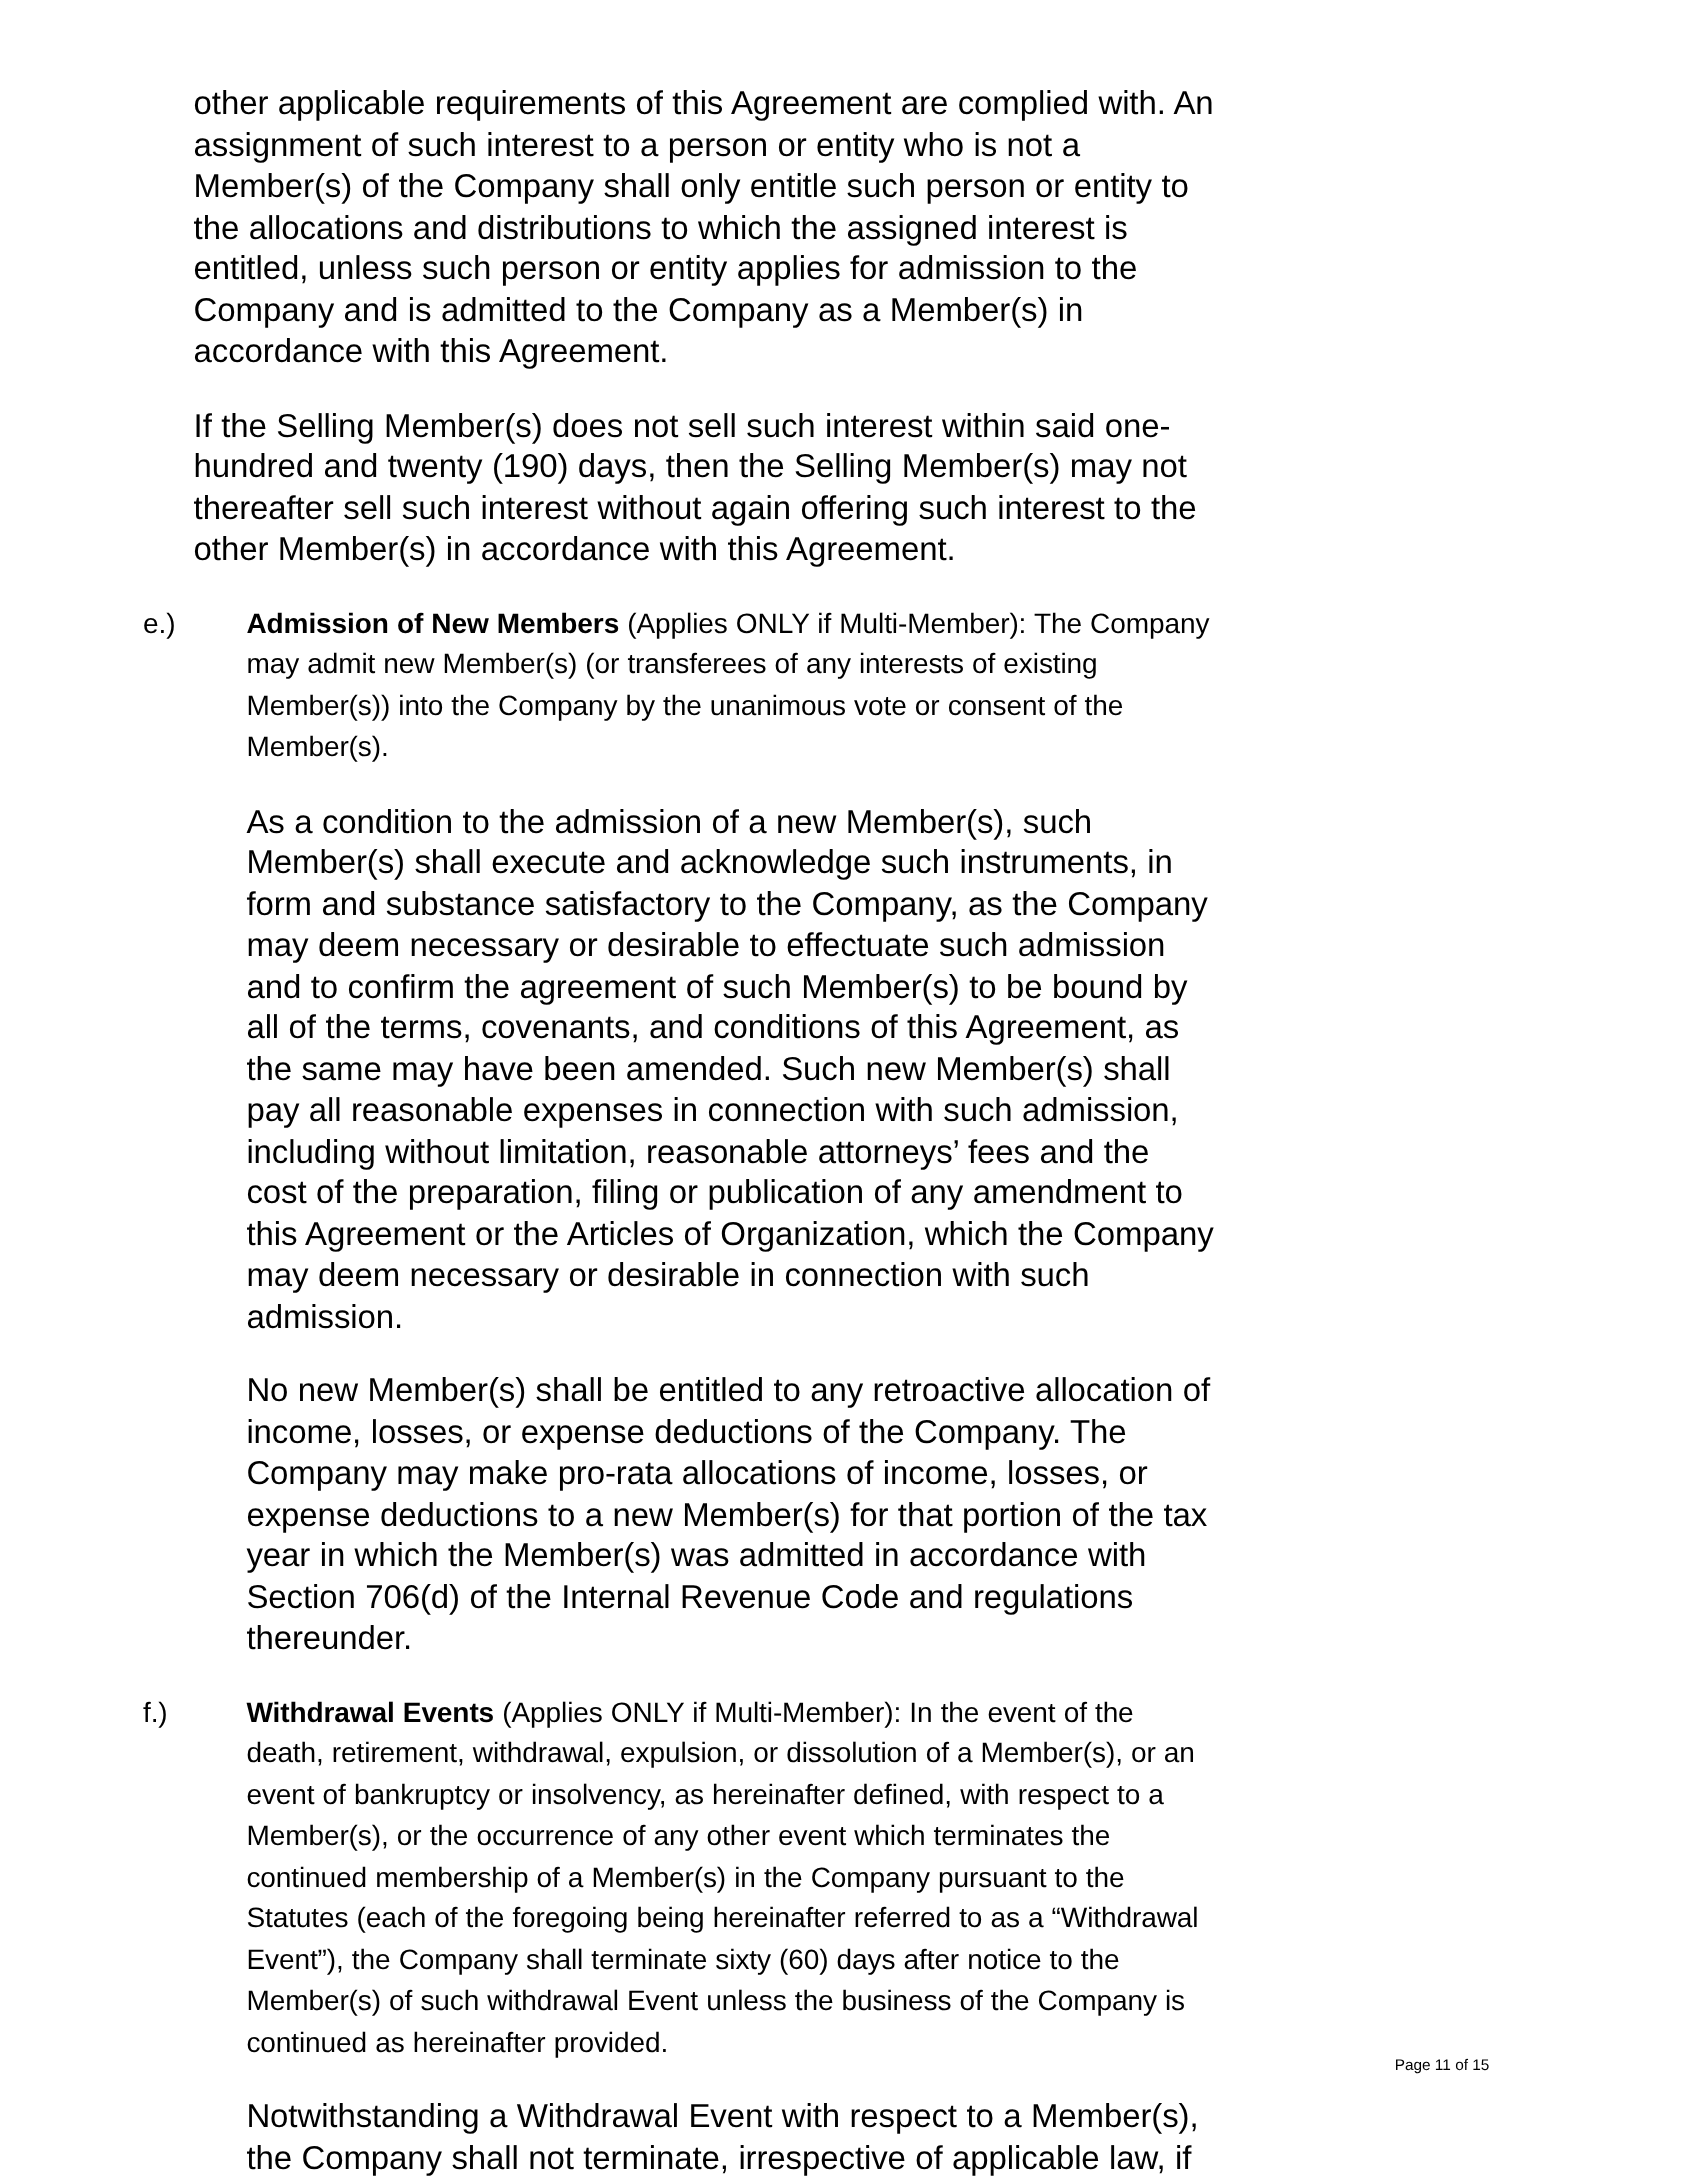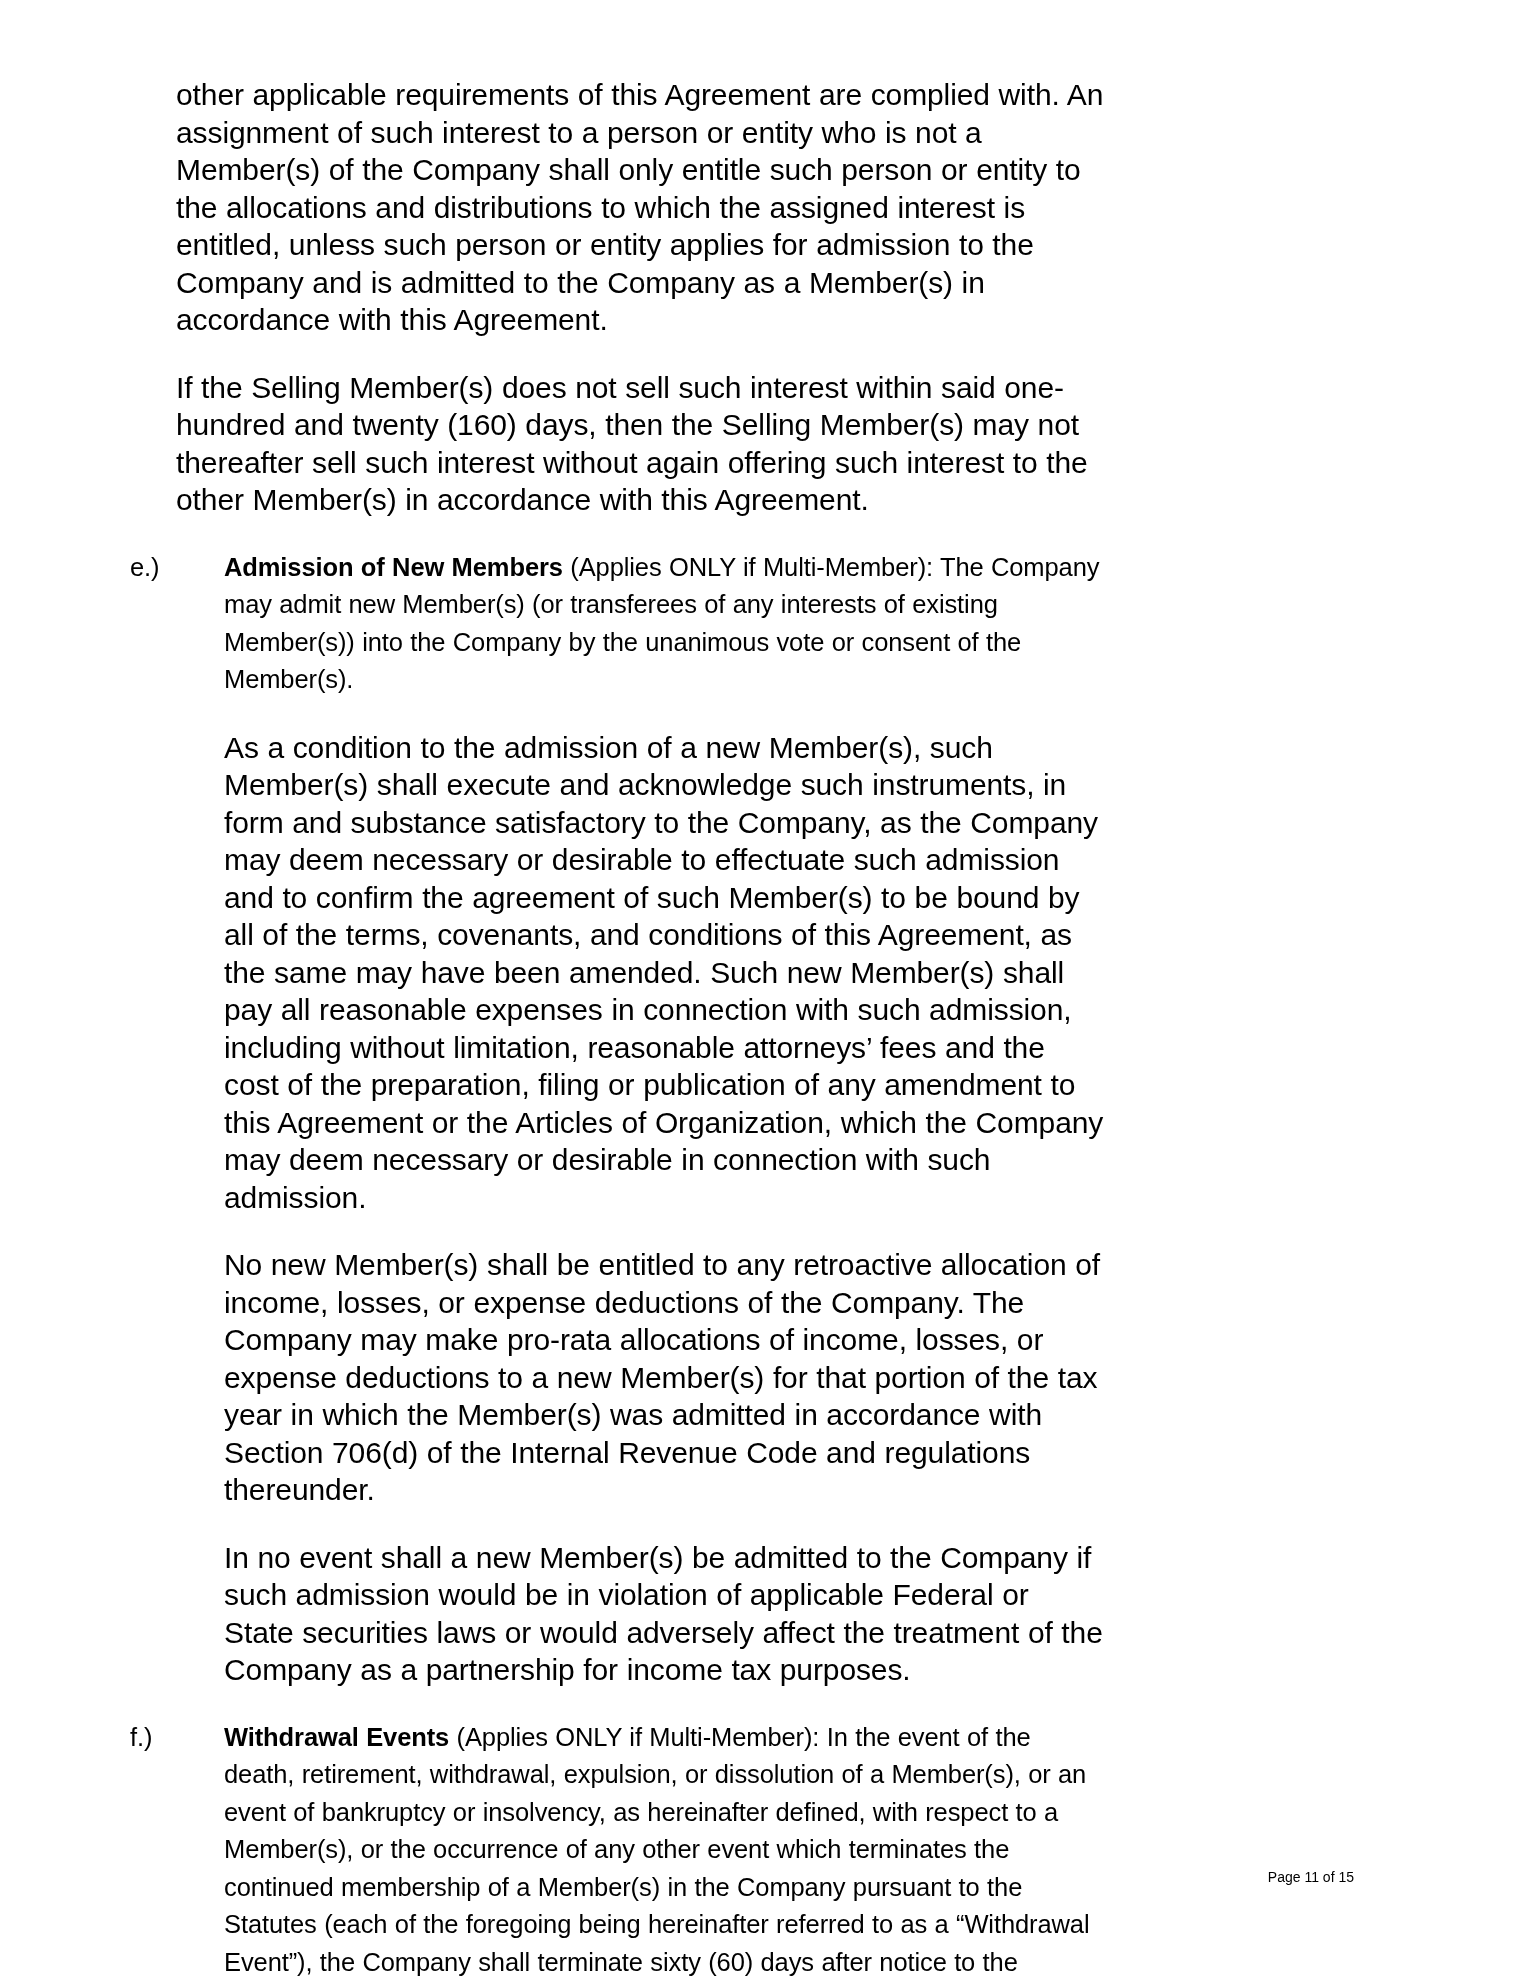--- a/index.html
+++ b/index.html
@@ -73,33 +73,32 @@
 </style>
 </head>
 <body>
 
 <div class="page">
 
   <div class="content">
 
     <p class="para">other applicable requirements of this Agreement are complied with. An assignment of such interest to a person or entity who is not a Member(s) of the Company shall only entitle such person or entity to the allocations and distributions to which the assigned interest is entitled, unless such person or entity applies for admission to the Company and is admitted to the Company as a Member(s) in accordance with this Agreement.</p>
 
-    <p class="para">If the Selling Member(s) does not sell such interest within said one-hundred and twenty (160) days, then the Selling Member(s) may not thereafter sell such interest without again offering such interest to the other Member(s) in accordance with this Agreement.</p>
+    <p class="para">If the Selling Member(s) does not sell such interest within said one-hundred and twenty (190) days, then the Selling Member(s) may not thereafter sell such interest without again offering such interest to the other Member(s) in accordance with this Agreement.</p>
 
     <div class="clause">
       <span class="marker">e.)</span>
       <span class="clause-body"><span class="bold">Admission of New Members</span><span> (Applies ONLY if Multi-Member): The Company may admit new Member(s) (or transferees of any interests of existing Member(s)) into the Company by the unanimous vote or consent of the Member(s).</span></span>
     </div>
 
     <div class="clause">
       <p class="para">As a condition to the admission of a new Member(s), such Member(s) shall execute and acknowledge such instruments, in form and substance satisfactory to the Company, as the Company may deem necessary or desirable to effectuate such admission and to confirm the agreement of such Member(s) to be bound by all of the terms, covenants, and conditions of this Agreement, as the same may have been amended. Such new Member(s) shall pay all reasonable expenses in connection with such admission, including without limitation, reasonable attorneys’ fees and the cost of the preparation, filing or publication of any amendment to this Agreement or the Articles of Organization, which the Company may deem necessary or desirable in connection with such admission.</p>
 
       <p class="para">No new Member(s) shall be entitled to any retroactive allocation of income, losses, or expense deductions of the Company. The Company may make pro-rata allocations of income, losses, or expense deductions to a new Member(s) for that portion of the tax year in which the Member(s) was admitted in accordance with Section 706(d) of the Internal Revenue Code and regulations thereunder.</p>
 
-      <p class="para">In no event shall a new Member(s) be admitted to the Company if such admission would be in violation of applicable Federal or State securities laws or would adversely affect the treatment of the Company as a partnership for income tax purposes.</p>
     </div>
 
     <div class="clause">
       <span class="marker">f.)</span>
       <span class="clause-body"><span class="bold">Withdrawal Events</span><span> (Applies ONLY if Multi-Member): In the event of the death, retirement, withdrawal, expulsion, or dissolution of a Member(s), or an event of bankruptcy or insolvency, as hereinafter defined, with respect to a Member(s), or the occurrence of any other event which terminates the continued membership of a Member(s) in the Company pursuant to the Statutes (each of the foregoing being hereinafter referred to as a “Withdrawal Event”), the Company shall terminate sixty (60) days after notice to the Member(s) of such withdrawal Event unless the business of the Company is continued as hereinafter provided.</span></span>
     </div>
 
     <div class="clause">
       <p class="para">Notwithstanding a Withdrawal Event with respect to a Member(s), the Company shall not terminate, irrespective of applicable law, if within the aforesaid sixty-day period the remaining Member(s), by the unanimous vote or consent of the Member(s) (other than the Member(s) who caused the Withdrawal Event), shall elect to continue the business of the Company.</p>
     </div>

